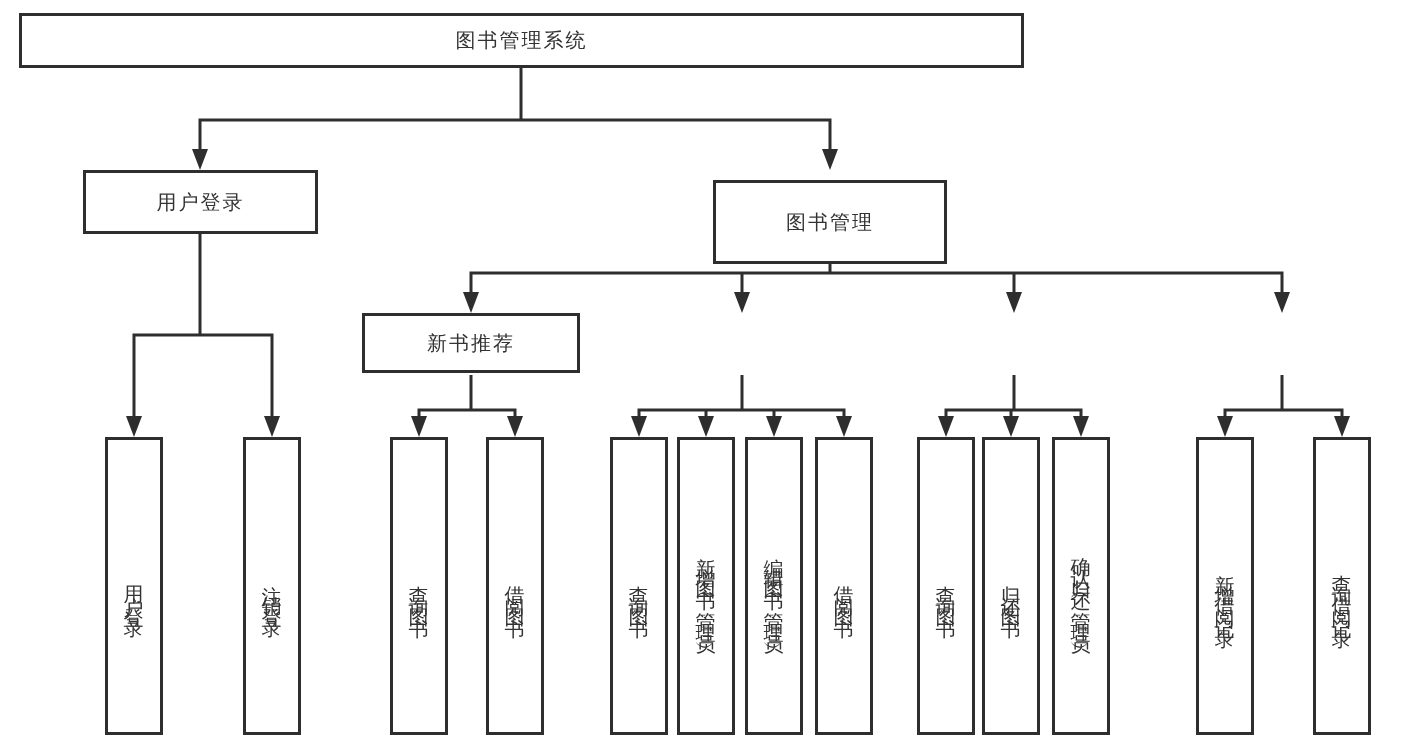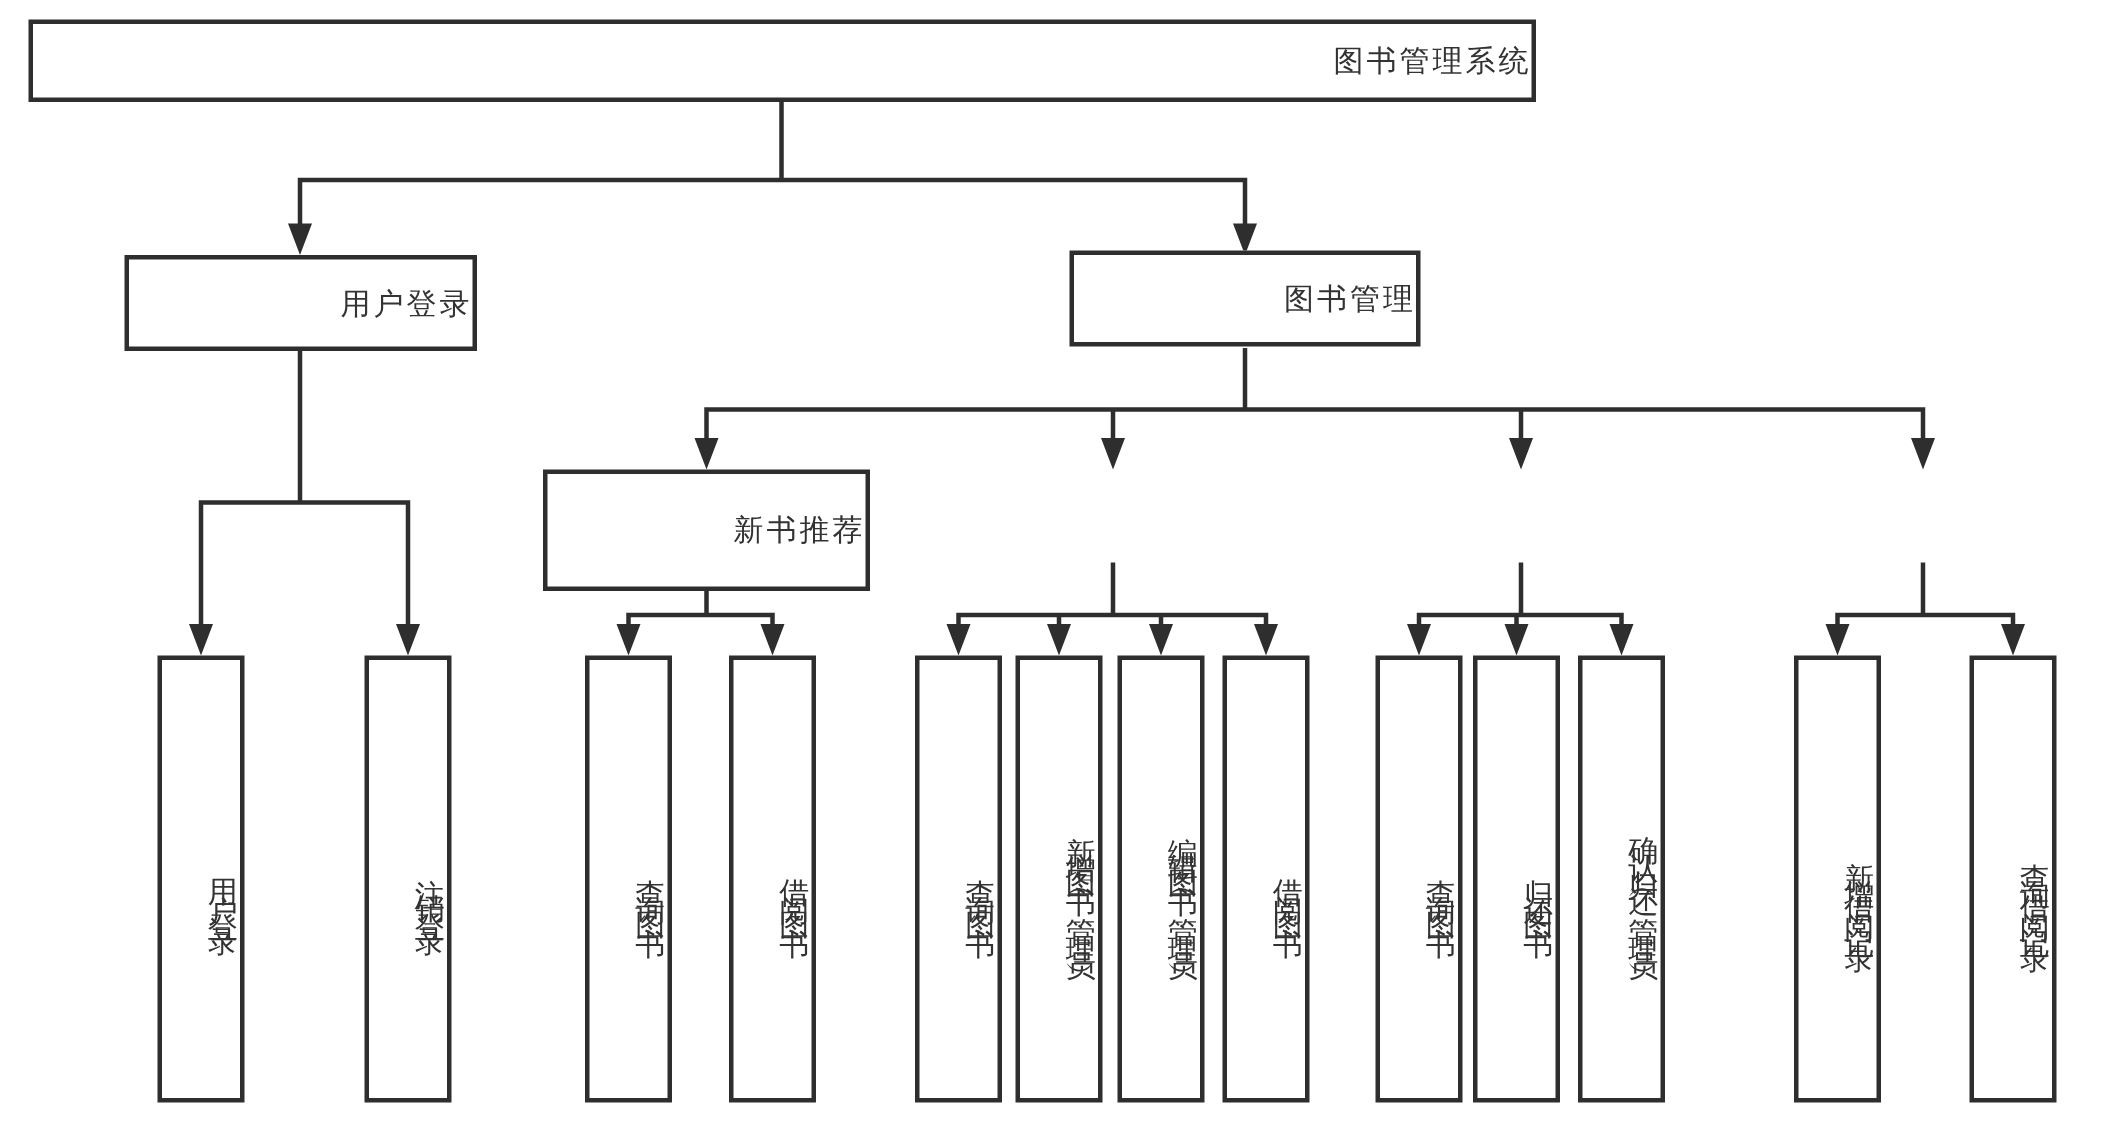--- a/index.html
+++ b/index.html
@@ -11,21 +11,21 @@
     font-family:"DejaVu Sans","Liberation Sans",sans-serif;
   }
   #connectors{position:absolute;left:0;top:0;width:1405px;height:747px;pointer-events:none;}
   .node{
     position:absolute;
     box-sizing:border-box;
     background:#ffffff;
     border:3px solid #2e2e2e;
     display:flex;
     align-items:center;
-    justify-content:flex-end;
+    justify-content:center;
     z-index:2;
   }
   .hlab{
     font-size:20px;
     letter-spacing:2px;
     color:#333333;
     white-space:nowrap;
   }
   .vlab{
     writing-mode:vertical-rl;
@@ -106,25 +106,25 @@
              M1334,416 L1350,416 L1342,437 Z"></path>
   </svg>
 
   <div class="node" style="left:19px;top:13px;width:1005px;height:55px">
     <span class="hlab">图书管理系统</span>
   </div>
 
   <div class="node" style="left:83px;top:170px;width:235px;height:64px">
     <span class="hlab">用户登录</span>
   </div>
-  <div class="node" style="left:713px;top:167px;width:234px;height:64px">
+  <div class="node" style="left:713px;top:180px;width:234px;height:84px">
     <span class="hlab">图书管理</span>
   </div>
 
-  <div class="node" style="left:362px;top:313px;width:218px;height:81px">
+  <div class="node" style="left:362px;top:313px;width:218px;height:60px">
     <span class="hlab">新书推荐</span>
   </div>
 
   <div class="node" style="left:105px;top:437px;width:58px;height:298px">
     <span class="vlab">用户登录</span>
   </div>
   <div class="node" style="left:243px;top:437px;width:58px;height:298px">
     <span class="vlab">注销登录</span>
   </div>
 

